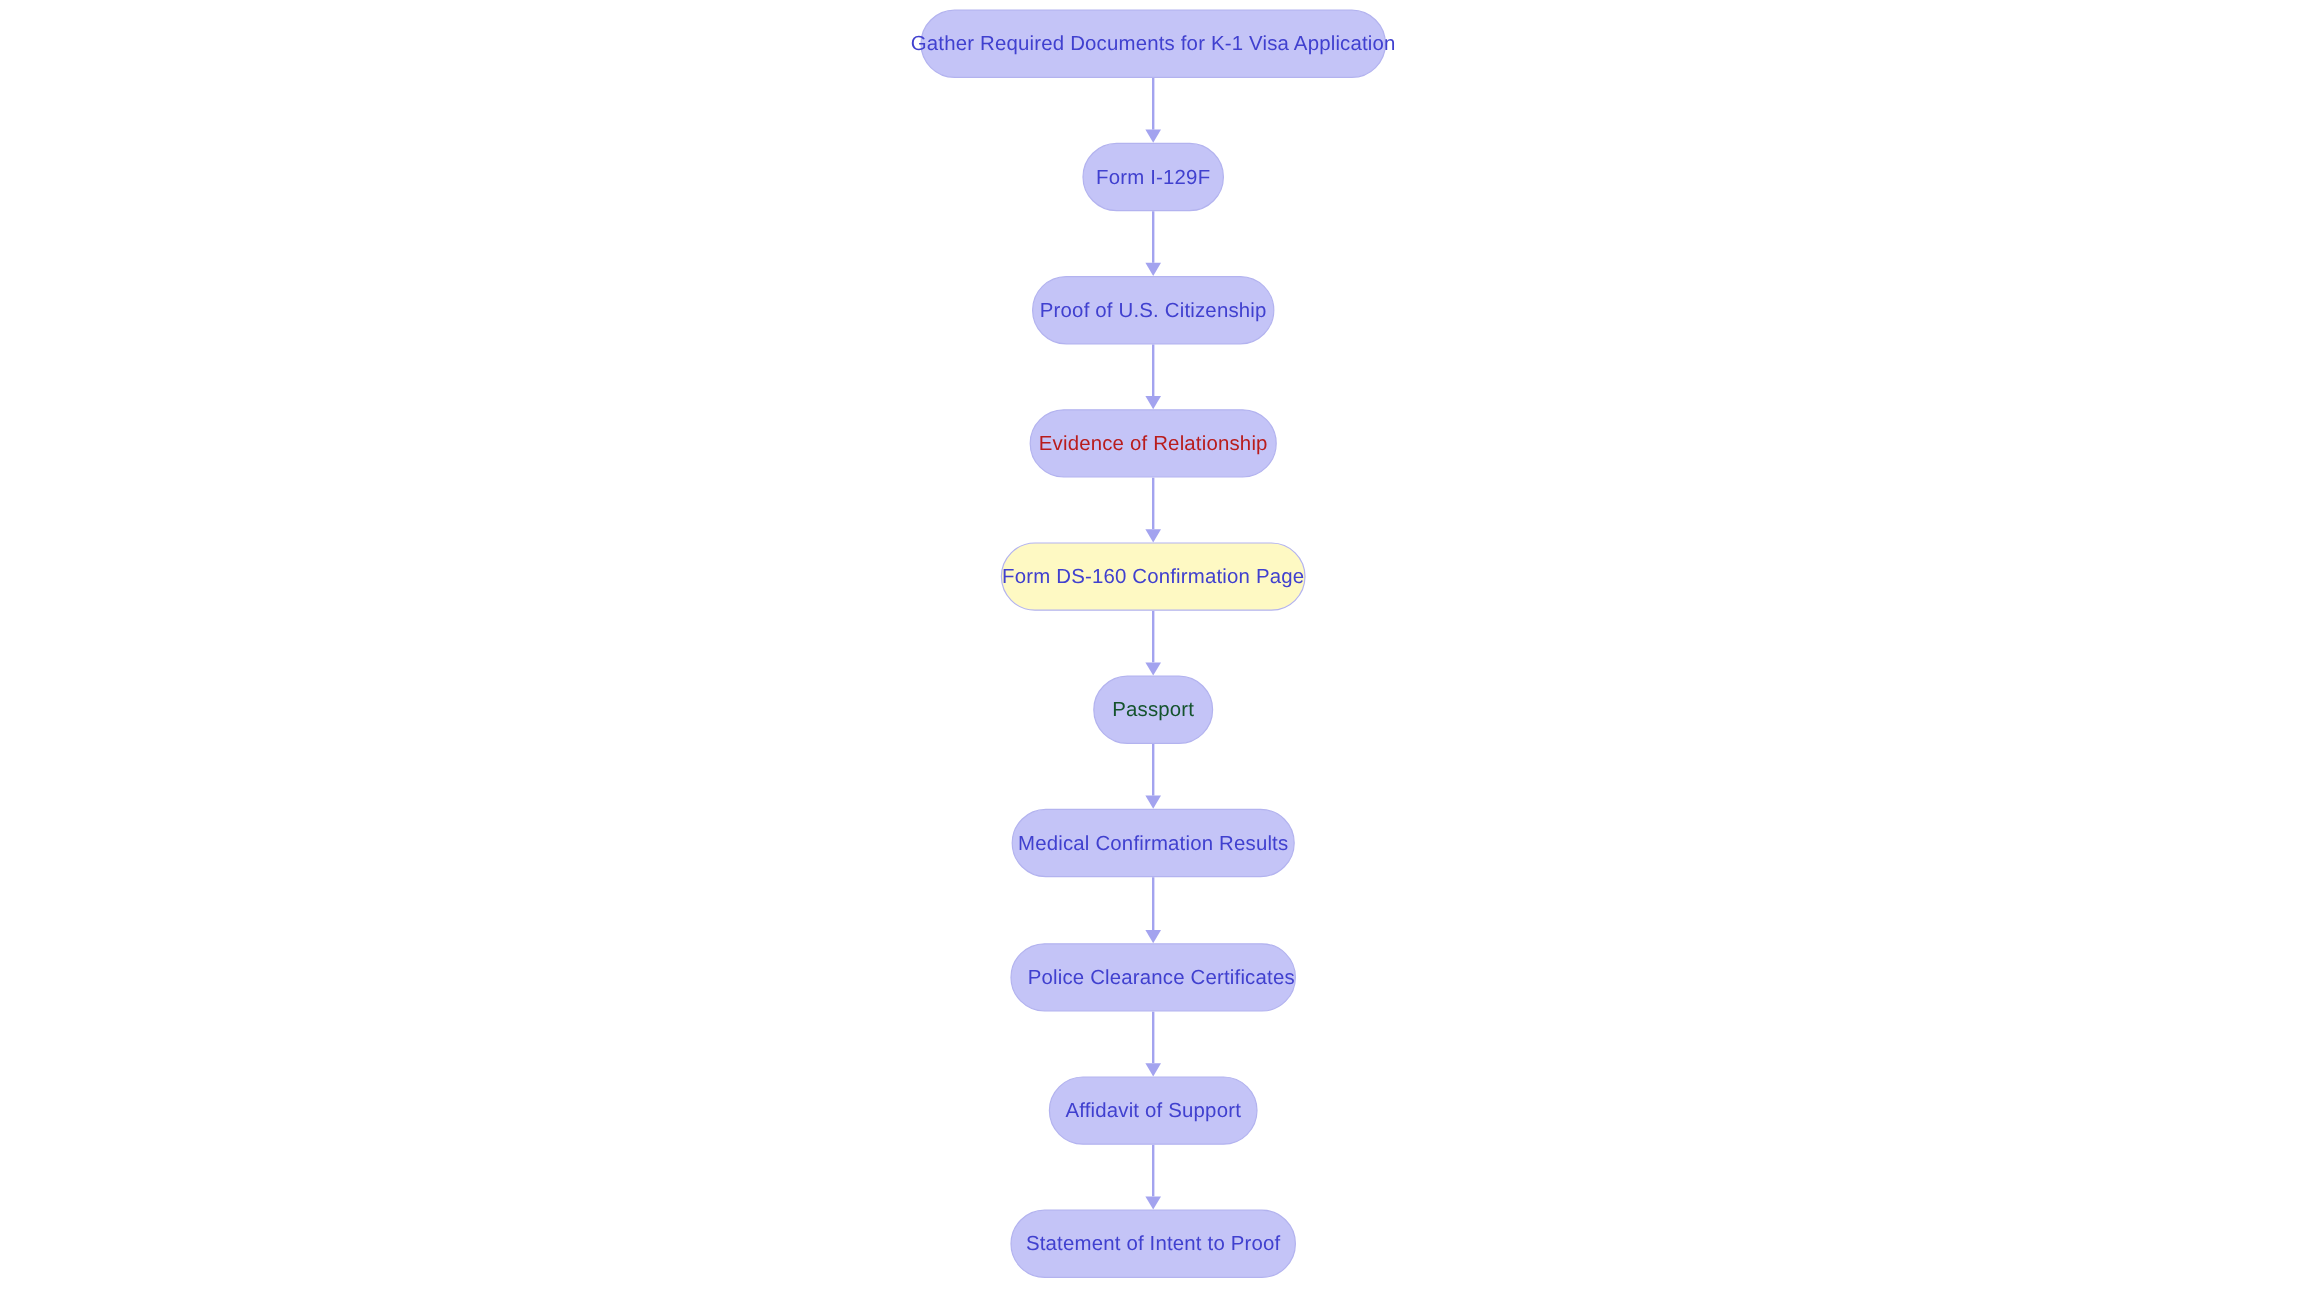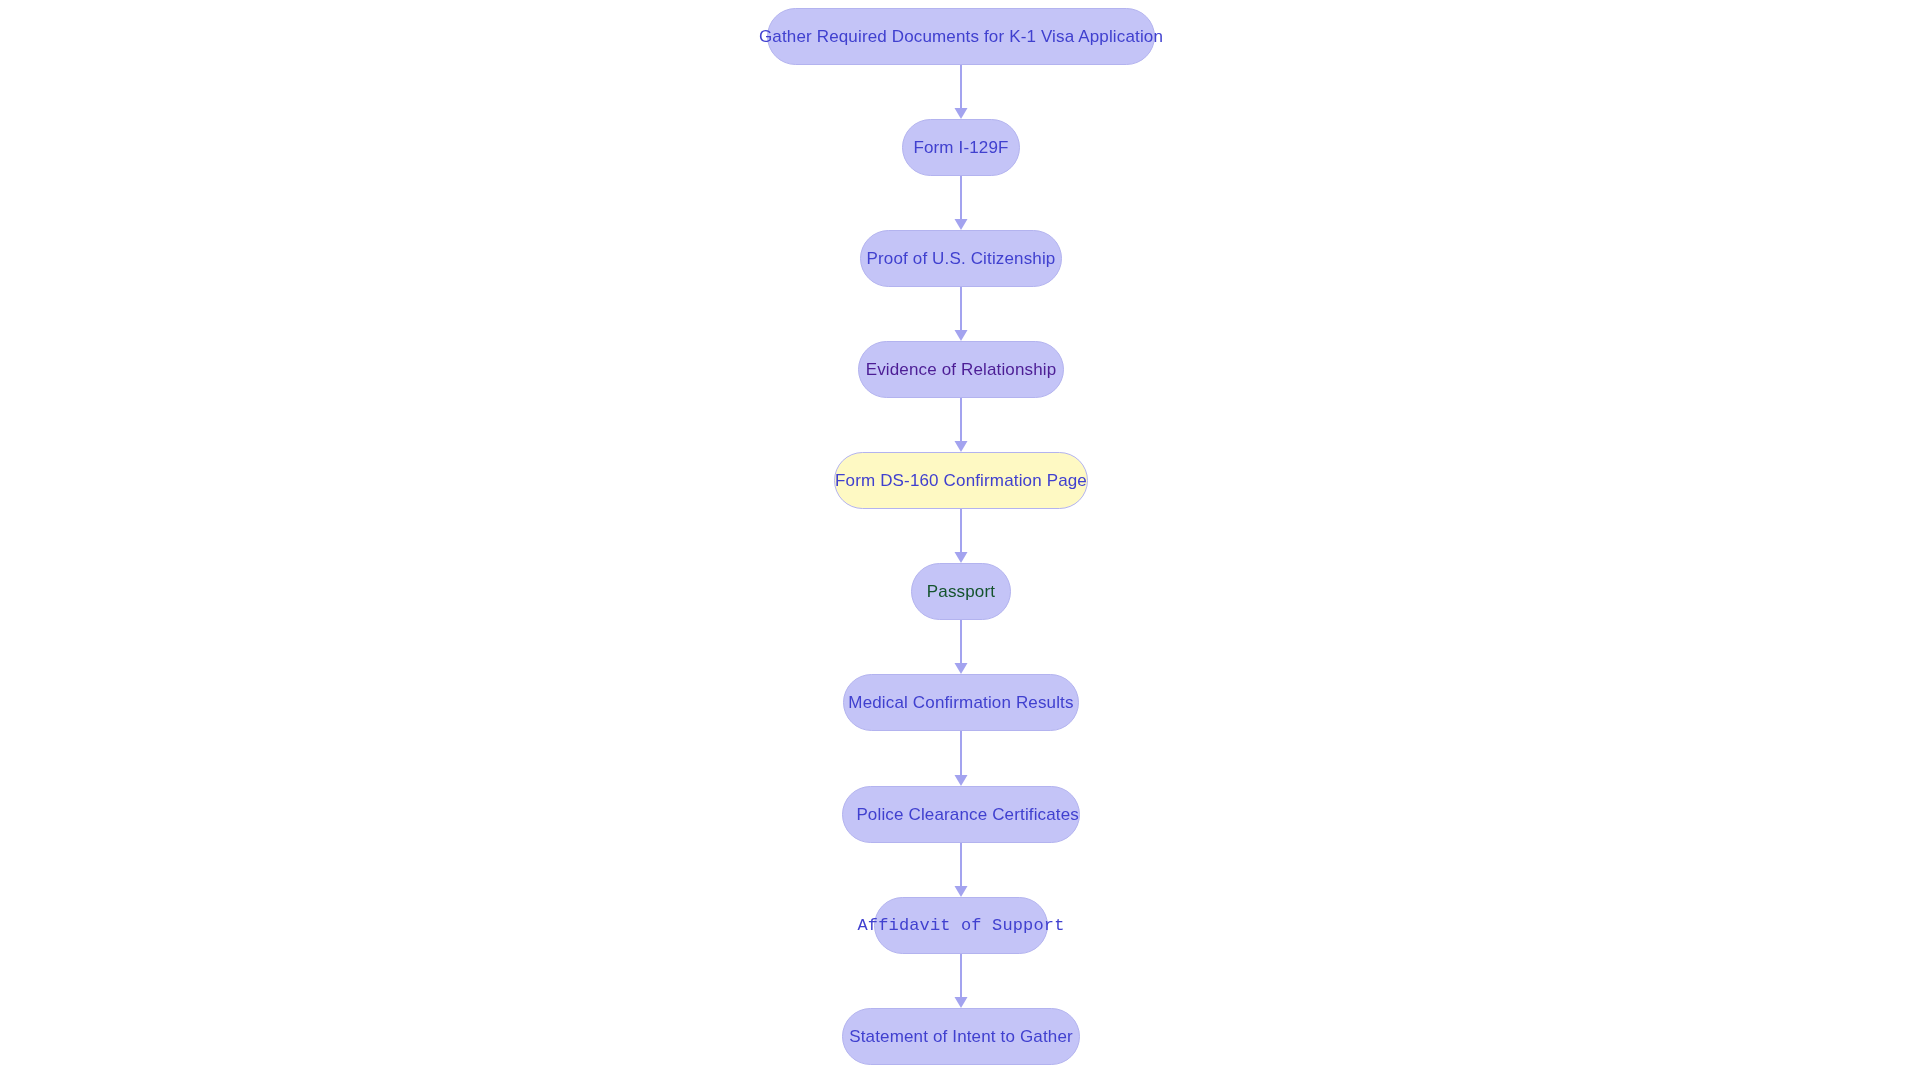--- a/index.html
+++ b/index.html
@@ -115,35 +115,35 @@
       <div class="flow-node" style="left: 767px; top: 8px; width: 388px; height: 57px; border-radius: 28.5px; background: rgb(196, 196, 247); border-color: rgb(179, 179, 239);">
         <span class="flow-node-label" style="color: rgb(64, 64, 207);">Gather Required Documents for K-1 Visa Application</span>
       </div>
       <div class="flow-node" style="left: 902px; top: 119px; width: 118px; height: 57px; border-radius: 28.5px; background: rgb(196, 196, 247); border-color: rgb(179, 179, 239);">
         <span class="flow-node-label" style="color: rgb(64, 64, 207);">Form I-129F</span>
       </div>
       <div class="flow-node" style="left: 860px; top: 230px; width: 202px; height: 57px; border-radius: 28.5px; background: rgb(196, 196, 247); border-color: rgb(179, 179, 239);">
         <span class="flow-node-label" style="color: rgb(64, 64, 207);">Proof of U.S. Citizenship</span>
       </div>
       <div class="flow-node" style="left: 858px; top: 341px; width: 206px; height: 57px; border-radius: 28.5px; background: rgb(196, 196, 247); border-color: rgb(179, 179, 239);">
-        <span class="flow-node-label" style="color: #4c1d95;">Evidence of Relationship</span>
+        <span class="flow-node-label" style="color: #b91c1c;">Evidence of Relationship</span>
       </div>
       <div class="flow-node" style="left: 834px; top: 452px; width: 254px; height: 57px; border-radius: 28.5px; background: #fef9c3; border-color: rgb(179, 179, 239);">
         <span class="flow-node-label" style="color: rgb(64, 64, 207);">Form DS-160 Confirmation Page</span>
       </div>
       <div class="flow-node" style="left: 911px; top: 563px; width: 100px; height: 57px; border-radius: 28.5px; background: rgb(196, 196, 247); border-color: rgb(179, 179, 239);">
         <span class="flow-node-label" style="color: #14532d;">Passport</span>
       </div>
       <div class="flow-node" style="left: 843px; top: 674px; width: 236px; height: 57px; border-radius: 28.5px; background: rgb(196, 196, 247); border-color: rgb(179, 179, 239);">
         <span class="flow-node-label" style="color: rgb(64, 64, 207);">Medical Confirmation Results</span>
       </div>
       <div class="flow-node" style="left: 842px; top: 786px; width: 238px; height: 57px; border-radius: 28.5px; background: rgb(196, 196, 247); border-color: rgb(179, 179, 239); justify-content: flex-end;">
         <span class="flow-node-label" style="color: rgb(64, 64, 207);">Police Clearance Certificates</span>
       </div>
       <div class="flow-node" style="left: 874px; top: 897px; width: 174px; height: 57px; border-radius: 28.5px; background: rgb(196, 196, 247); border-color: rgb(179, 179, 239);">
-        <span class="flow-node-label" style="color: rgb(64, 64, 207); font-family: Liberation Mono, monospace;">Affidavit of Support</span>
+        <span class="flow-node-label" style="color: rgb(64, 64, 207);">Affidavit of Support</span>
       </div>
       <div class="flow-node" style="left: 842px; top: 1008px; width: 238px; height: 57px; border-radius: 28.5px; background: rgb(196, 196, 247); border-color: rgb(179, 179, 239);">
-        <span class="flow-node-label" style="color: rgb(64, 64, 207);">Statement of Intent to Gather</span>
+        <span class="flow-node-label" style="color: rgb(64, 64, 207);">Statement of Intent to Proof</span>
       </div>
     </div>
 
 </div>
 
 </body></html>

